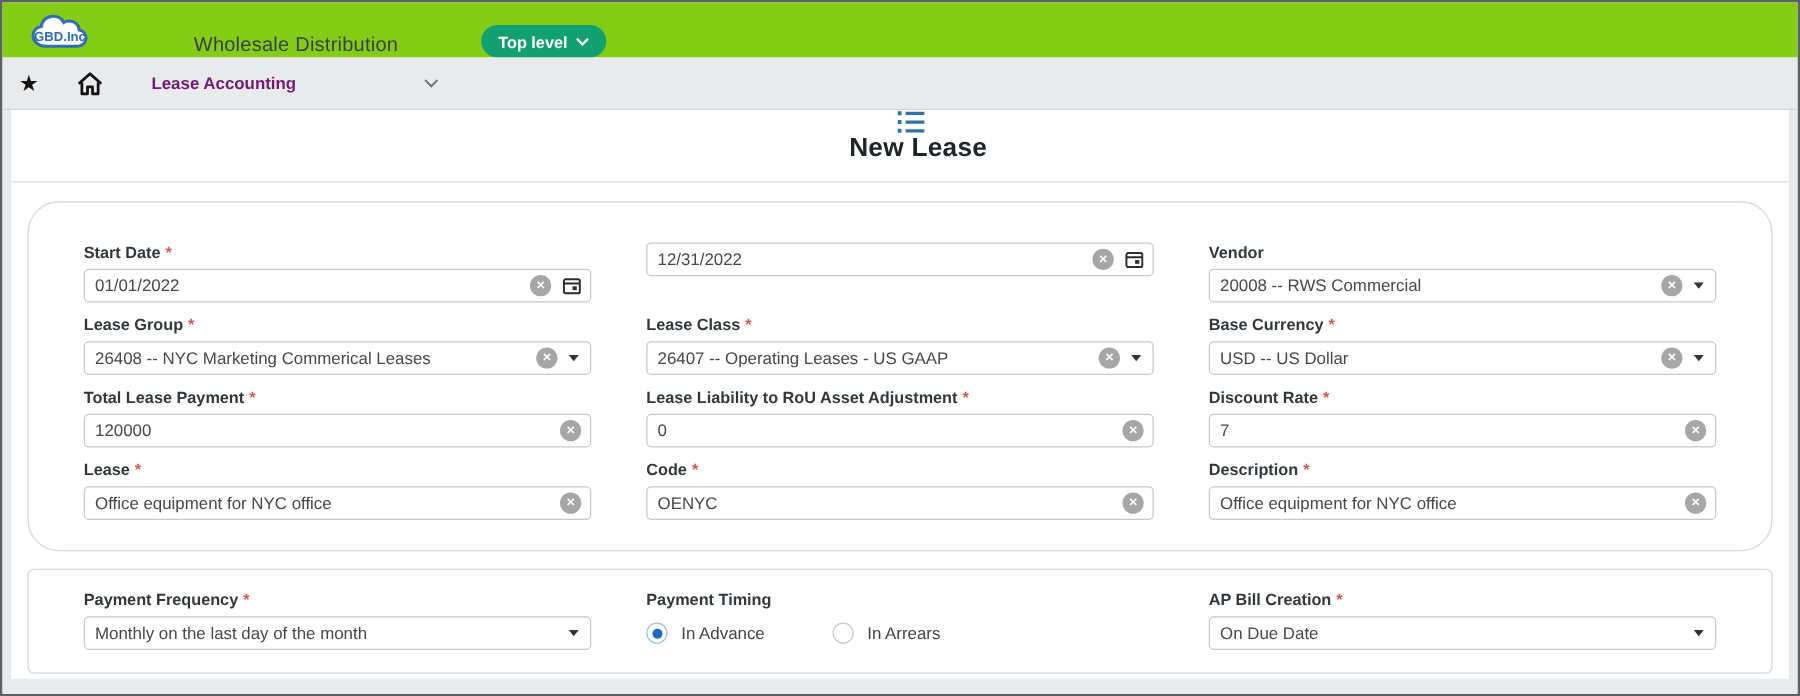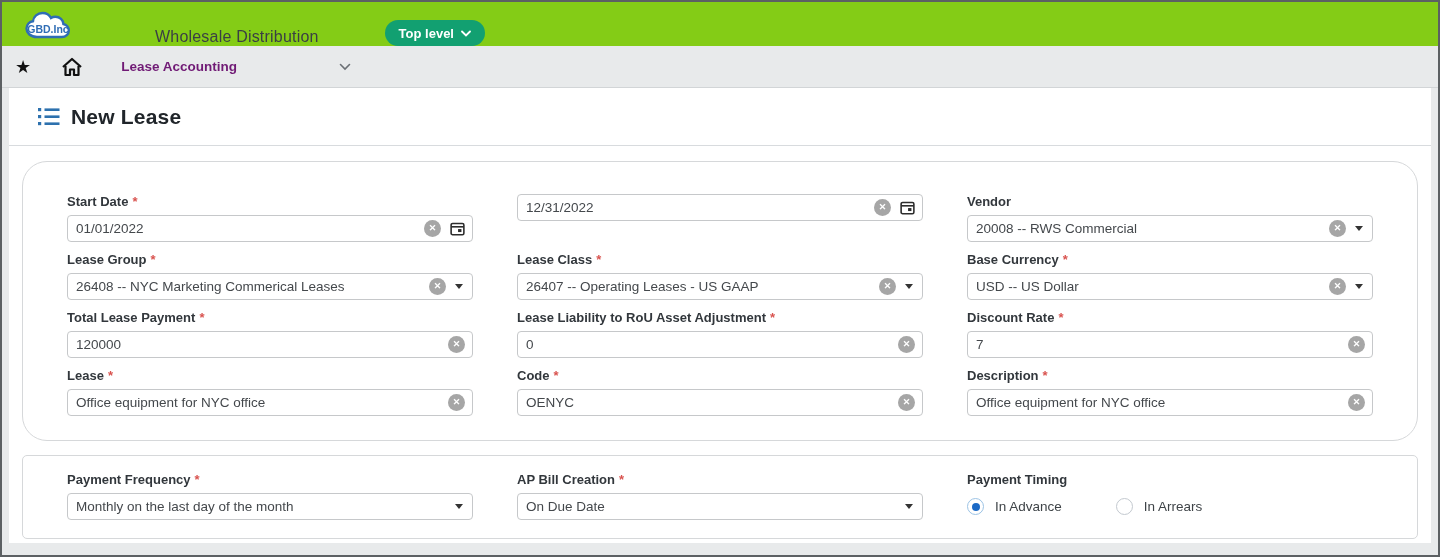--- a/index.html
+++ b/index.html
@@ -63,20 +63,21 @@
     padding:0 7px 12px 7px;
     overflow:hidden;
   }
   .main-white { background:#fff; height:100%; }
 
   .title-band {
     height:58px;
     border-bottom:1px solid #d8dbde;
     display:flex; align-items:center;
     padding-left:29px;
+    flex-direction:column;
   }
   .title-icon { display:flex; margin-right:11px; }
   .page-title { font-size:21px; font-weight:bold; color:#20252a; letter-spacing:.2px; }
 
   .panel {
     margin:15px 13px 0 13px;
     border:1px solid #d6d8da;
     border-radius:5px;
     background:#fff;
   }
@@ -325,40 +326,40 @@
 
           <div class="field">
             <div class="flabel"><span>Payment Frequency</span><span class="req">*</span></div>
             <div class="inputbox">
               <input readonly="" value="Monthly on the last day of the month" style="">
               <span class="caret"></span>
             </div>
           </div>
 
           <div class="field">
-            <div class="flabel"><span>AP Bill Creation</span><span class="req">*</span></div>
-            <div class="inputbox">
-              <input readonly="" value="On Due Date" style="">
-              <span class="caret"></span>
-            </div>
-          </div>
-
-          <div class="field">
             <div class="flabel"><span>Payment Timing</span></div>
             <div class="radio-row">
               <span class="radio-opt">
                 <span class="rdot on"></span>
                 <span class="rlabel">In Advance</span>
               </span>
               <span class="radio-opt">
                 <span class="rdot"></span>
                 <span class="rlabel">In Arrears</span>
               </span>
             </div>
           </div>
 
+          <div class="field">
+            <div class="flabel"><span>AP Bill Creation</span><span class="req">*</span></div>
+            <div class="inputbox">
+              <input readonly="" value="On Due Date" style="">
+              <span class="caret"></span>
+            </div>
+          </div>
+
         </div>
       </div>
 
     </div>
   </div>
 
 </div>
 
 </body></html>

